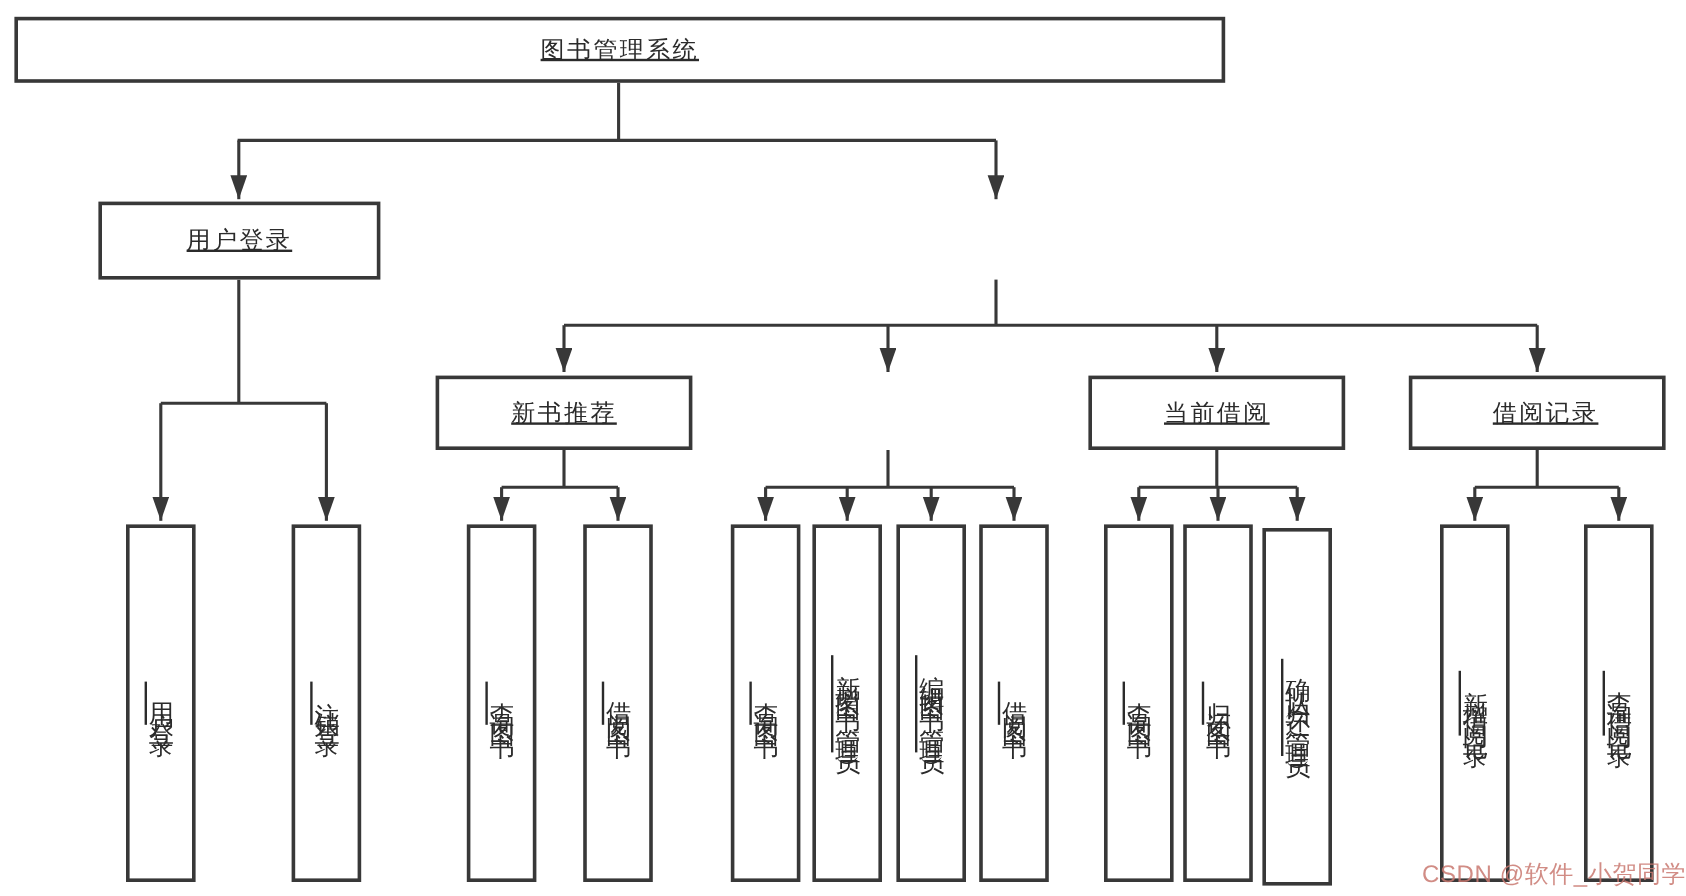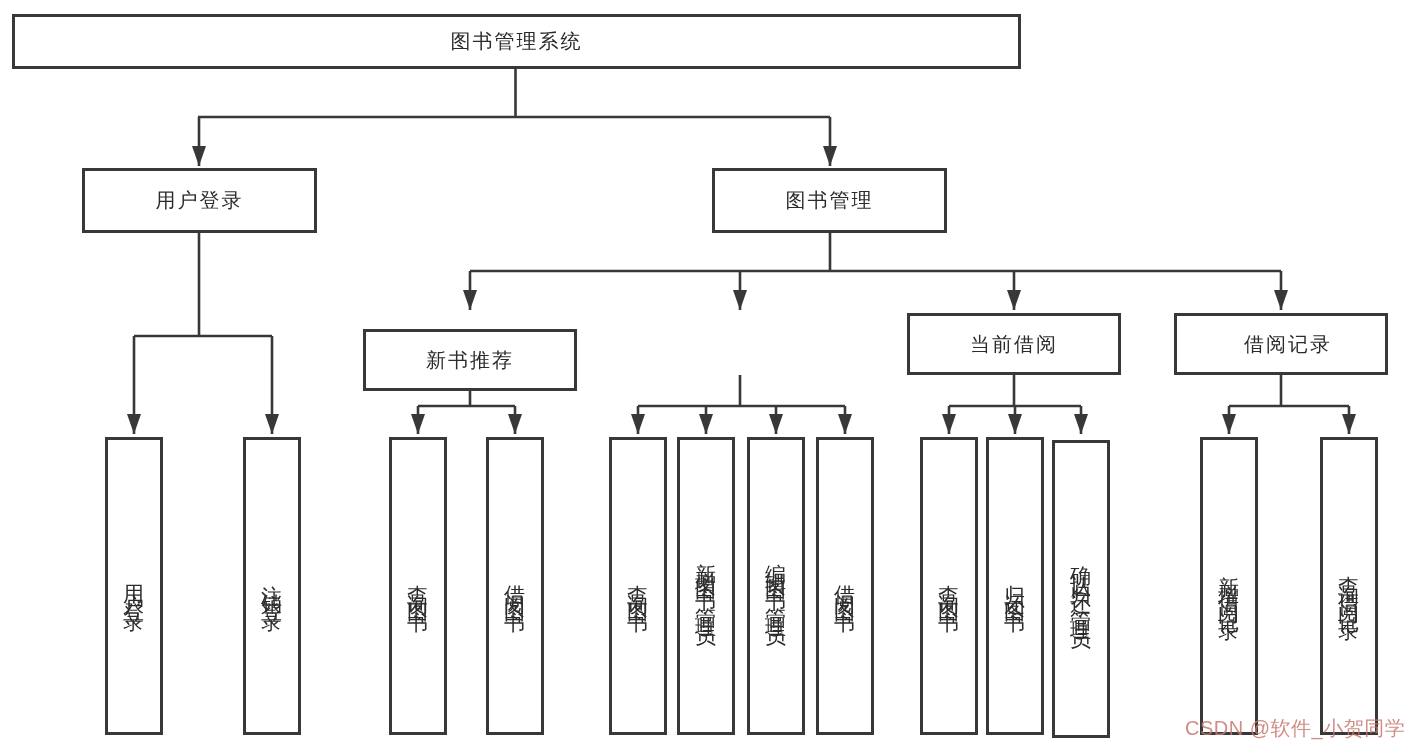--- a/index.html
+++ b/index.html
@@ -14,20 +14,21 @@
   .node {
     position:absolute;
     box-sizing:border-box;
     border:3px solid #383838;
     background:#ffffff;
     display:flex;
     align-items:center;
     justify-content:center;
     color:#2b2b2b;
     z-index:2;
+    text-decoration:underline;
   }
   .node .h-text {
     font-size:20px;
     letter-spacing:2px;
     white-space:nowrap;
   }
   .node .v-text {
     writing-mode:vertical-rl;
     text-orientation:mixed;
     font-size:21px;
@@ -100,25 +101,22 @@
     </g>
   </svg>
 
   <div class="node" style="left:12px; top:14px; width:1009px; height:55px;">
     <span class="h-text">图书管理系统</span>
   </div>
 
   <div class="node" style="left:82px; top:168px; width:235px; height:65px;">
     <span class="h-text">用户登录</span>
   </div>
-  <div class="node" style="left:712px; top:168px; width:235px; height:65px;">
-    <span class="h-text">图书管理</span>
-  </div>
 
-  <div class="node" style="left:363px; top:313px; width:214px; height:62px;margin-top:16px;">
+  <div class="node" style="left:363px; top:313px; width:214px; height:62px;">
     <span class="h-text">新书推荐</span>
   </div>
   <div class="node" style="left:907px; top:313px; width:214px; height:62px;">
     <span class="h-text">当前借阅</span>
   </div>
   <div class="node" style="left:1174px; top:313px; width:214px; height:62px;padding-left:14px;">
     <span class="h-text">借阅记录</span>
   </div>
 
   <div class="node" style="left:105px; top:437px; width:58px; height:298px;">

